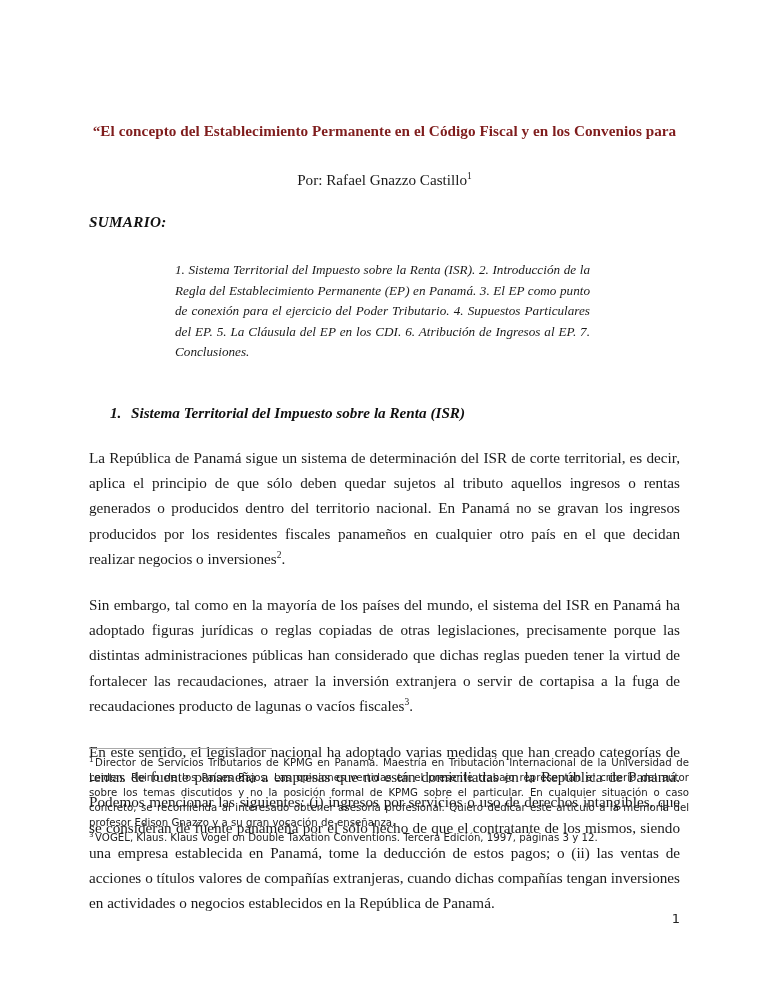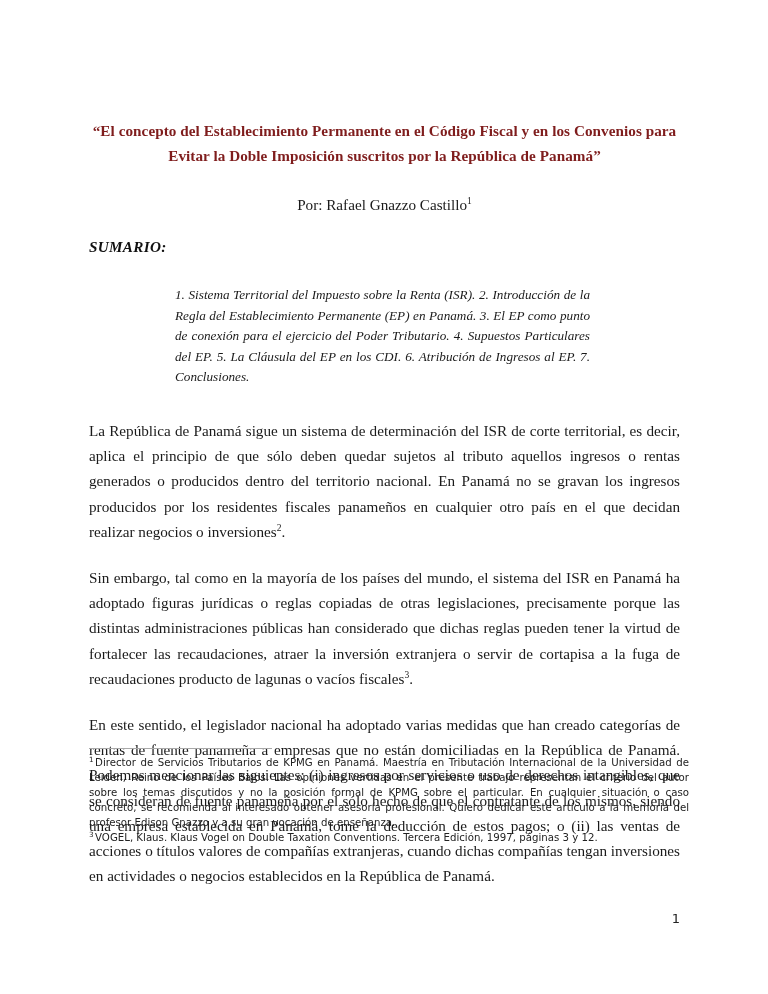--- a/index.html
+++ b/index.html
@@ -164,31 +164,33 @@
 </style>
 </head>
 <body>
 
 <div class="page">
 
   <div class="content">
 
     <h1 class="doc-title">
       <span>“El concepto del Establecimiento Permanente en el Código Fiscal y en los Convenios para</span>
-      <span class="line2">Evitar la Doble Imposición suscritos por la República de Panamá”</span>
     </h1>
 
     <p class="byline">
       <span>Por: Rafael Gnazzo Castillo</span><sup class="fn">1</sup>
     </p>
 
     <h2 class="sumario-heading">SUMARIO:</h2>
 
     <p class="summary-block">1.  Sistema Territorial del Impuesto sobre la Renta (ISR). 2. Introducción de la Regla del Establecimiento Permanente (EP) en Panamá. 3. El EP como punto de conexión para el ejercicio del Poder Tributario. 4. Supuestos Particulares del EP.  5. La Cláusula del EP en los CDI. 6. Atribución de Ingresos al EP. 7. Conclusiones.</p>
 
+    <h3 class="section-heading">
+      <span class="num">1.</span><span>Sistema Territorial del Impuesto sobre la Renta (ISR)</span>
+    </h3>
 
     <p class="body-par">
       <span>La República de Panamá sigue un sistema de determinación del ISR de corte territorial, es decir, aplica el principio de que sólo deben quedar sujetos al tributo aquellos ingresos o rentas generados o producidos dentro del territorio nacional. En Panamá no se gravan los ingresos producidos por los residentes fiscales panameños en cualquier otro país en el que decidan realizar negocios o inversiones</span><sup class="fn">2</sup><span>.</span>
     </p>
 
     <p class="body-par">
       <span>Sin embargo, tal como en la mayoría de los países del mundo,  el sistema del ISR en Panamá ha adoptado figuras jurídicas o reglas copiadas de otras legislaciones, precisamente porque las distintas administraciones públicas han considerado que dichas reglas pueden tener la virtud de fortalecer las recaudaciones, atraer la inversión extranjera o servir de cortapisa a la fuga de recaudaciones producto de lagunas o vacíos fiscales</span><sup class="fn">3</sup><span>.</span>
     </p>
 
     <p class="body-par">

